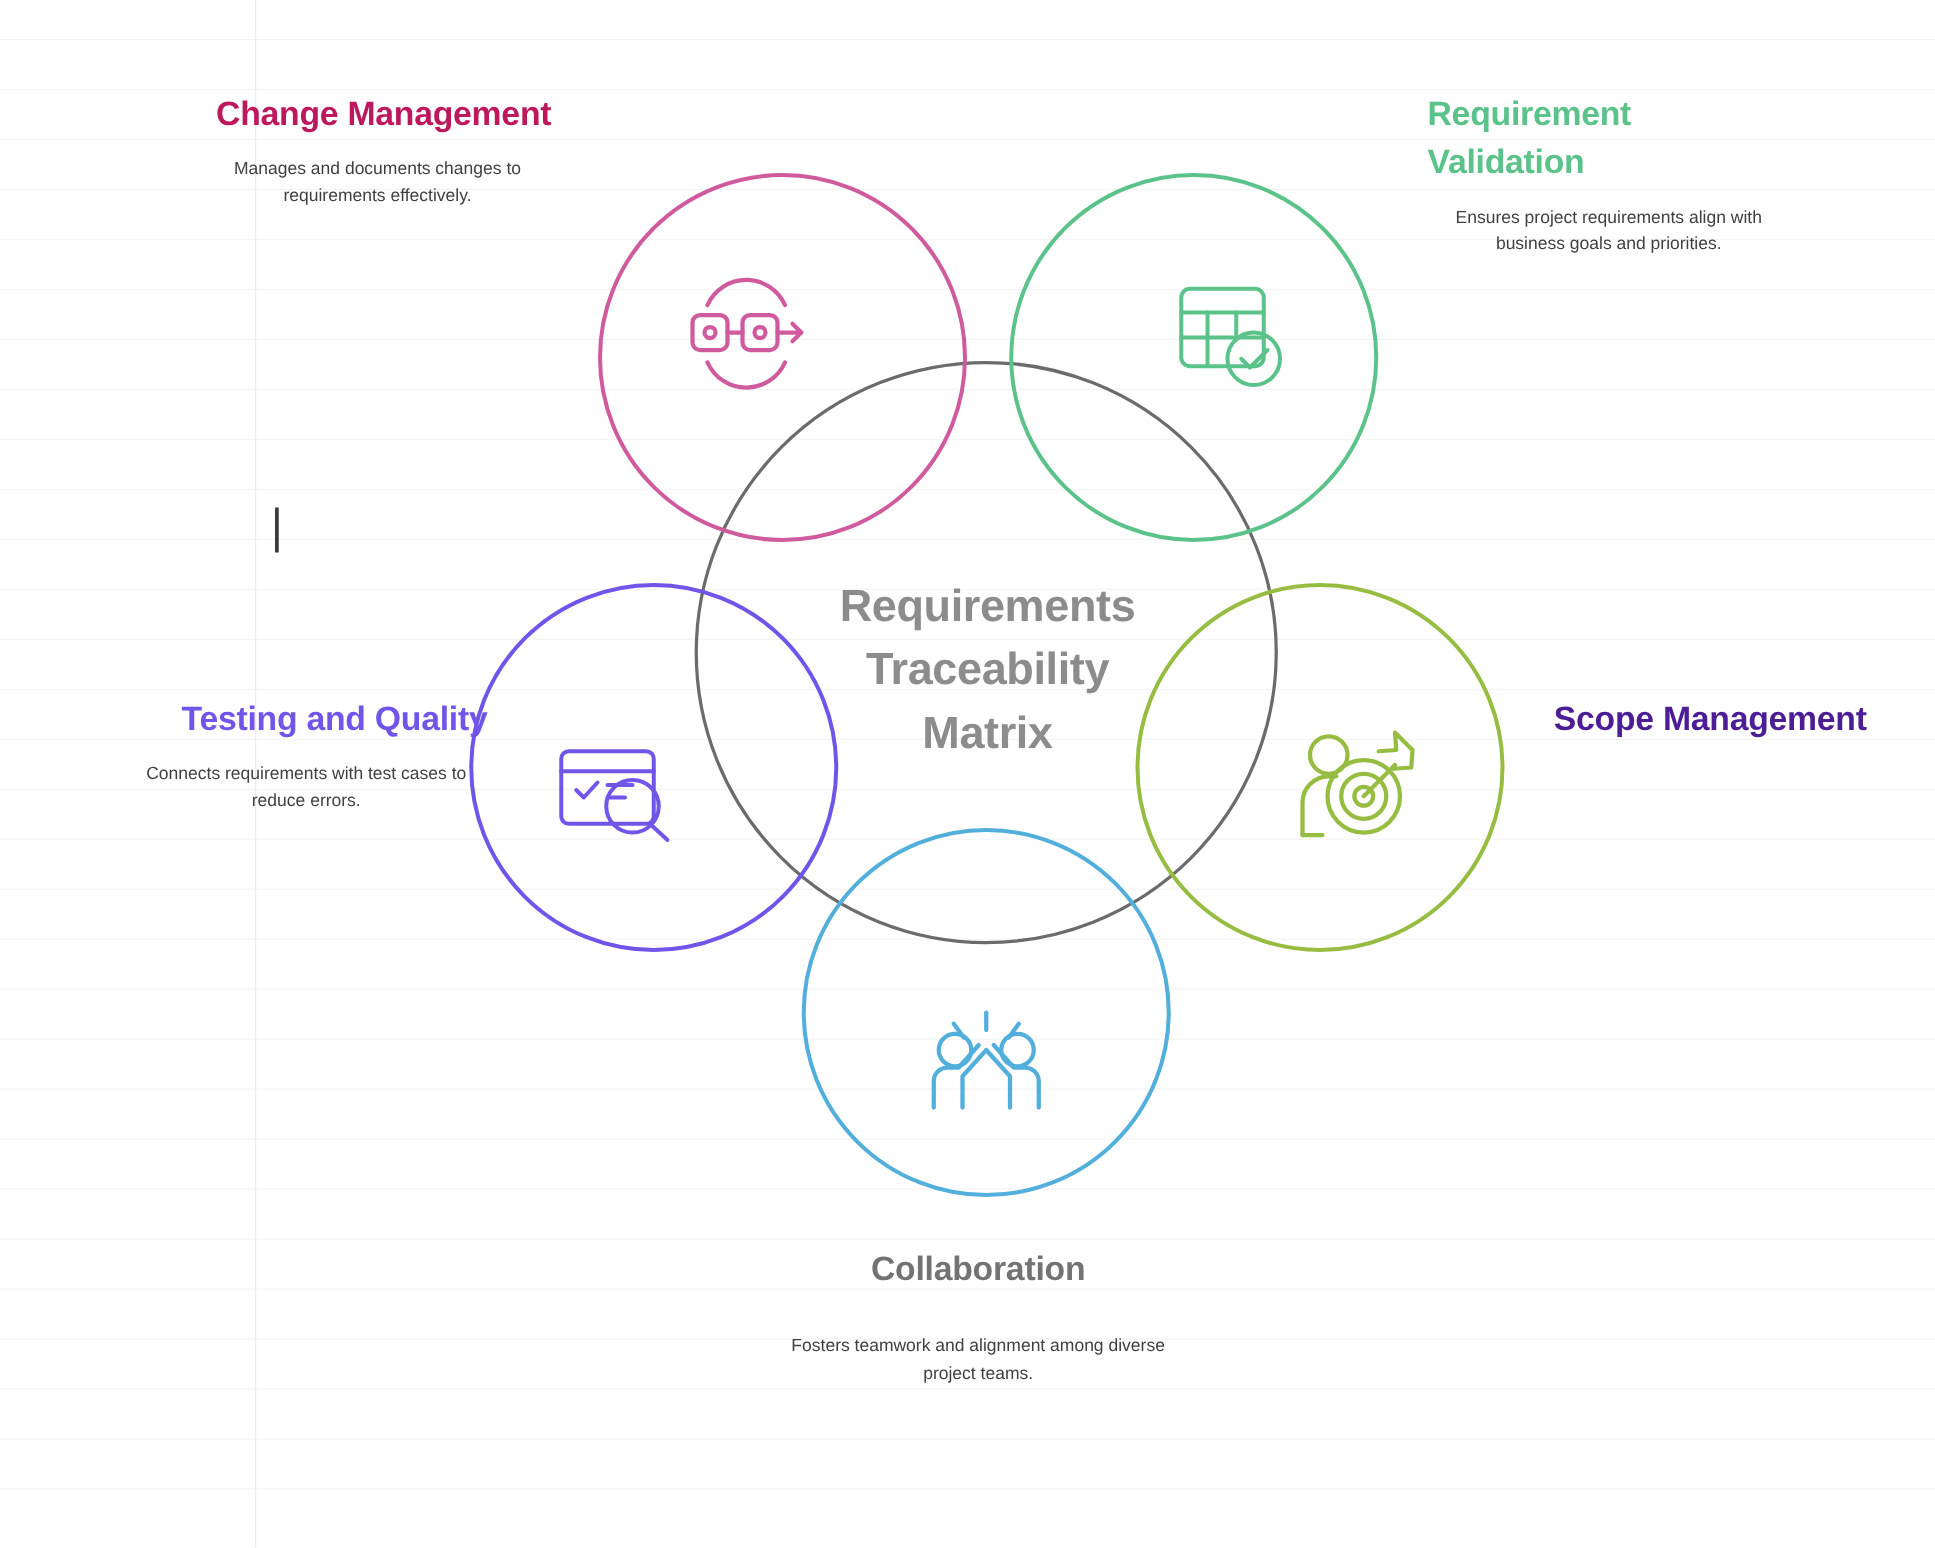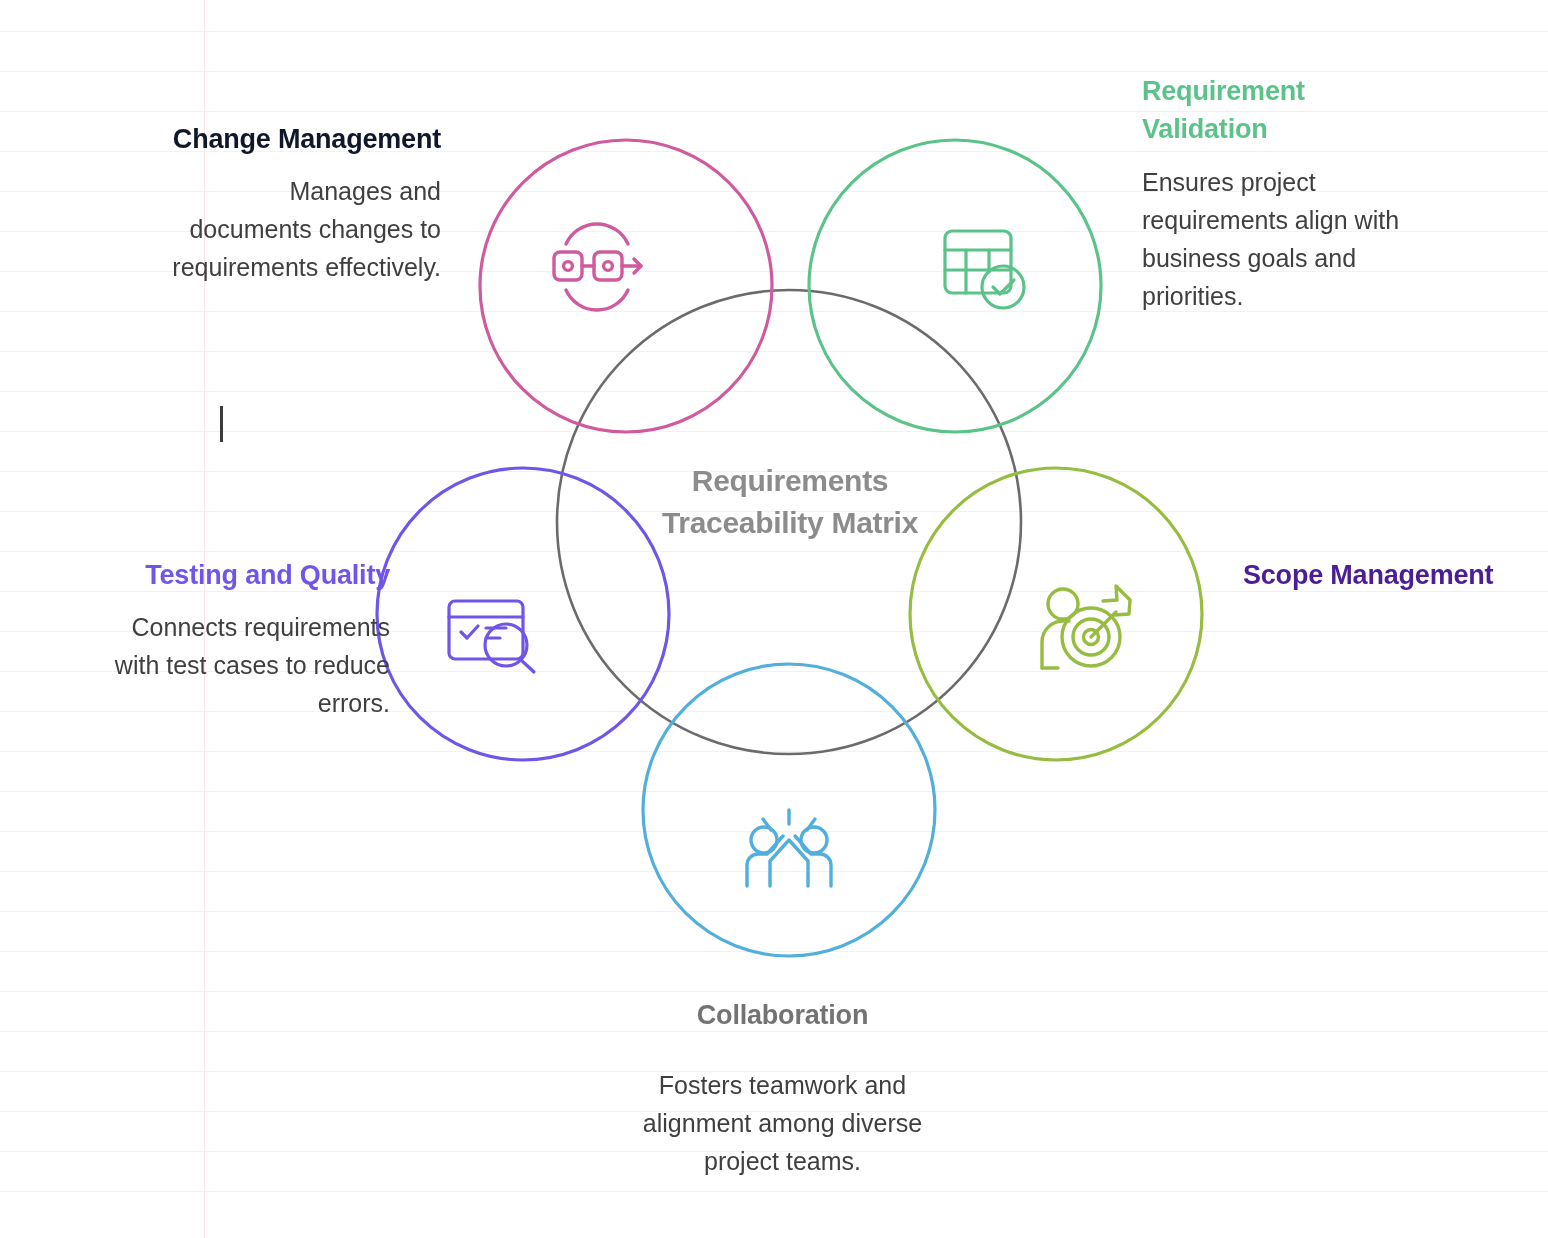--- a/index.html
+++ b/index.html
@@ -50,49 +50,50 @@
 
   
   .label-block { position:absolute; }
   .label-title {
     font-size:27px;
     font-weight:bold;
     line-height:1.42;
     letter-spacing:-0.2px;
   }
   .label-desc {
-    font-size:25px;
+    font-size:14px;
     color:#3f3f3f;
     line-height:1.52;
     margin-top:14px;
+    text-align:center;
   }
 
   .lb-change       { left:163px;  top:72px;  width:278px; text-align:right; }
-  .lb-change .label-title { color:#0f172a;margin-top:48px; }
+  .lb-change .label-title { color:#be185d; }
 
   .lb-validation   { left:1142px; top:72px;  width:290px; text-align:left; }
   .lb-validation .label-title { color:#5bc38a; }
 
   .lb-testing      { left:100px;  top:556px; width:290px; text-align:right; }
   .lb-testing .label-title { color:#7055e8; }
 
   .lb-scope        { left:1243px; top:556px; width:290px; text-align:left; }
   .lb-scope .label-title { color:#4c1d95; }
 
   .lb-collab       { left:630px;  top:996px; width:305px; text-align:center; }
   .lb-collab .label-title { color:#737373; }
   .lb-collab .label-desc { margin-top:32px; }
 
   
   .center-text {
     position:absolute;
     left:640px; top:460px;
     width:300px;
     text-align:center;
-    font-size:30px;
+    font-size:36px;
     font-weight:bold;
     line-height:1.4;
     color:#8c8c8c;
     letter-spacing:-0.3px;
   }
 </style>
 </head>
 <body>
 
 <div id="page">

